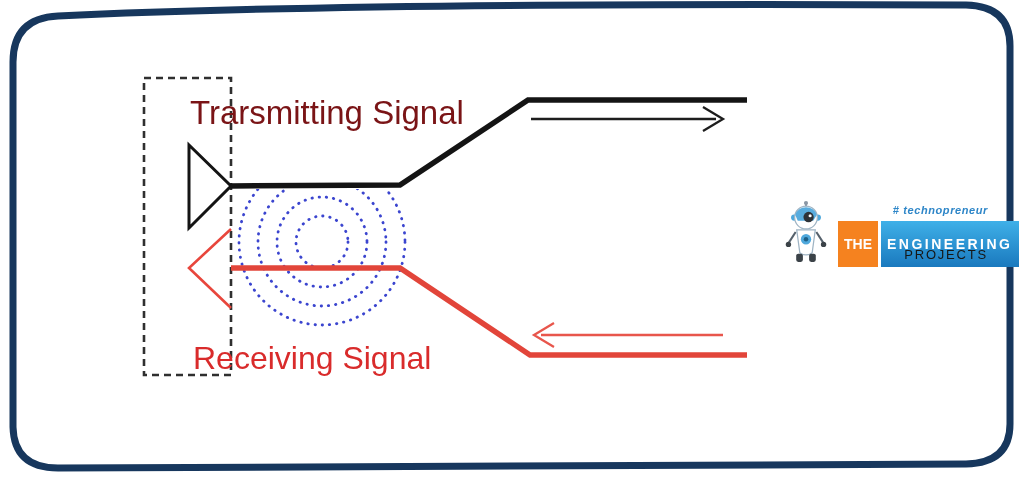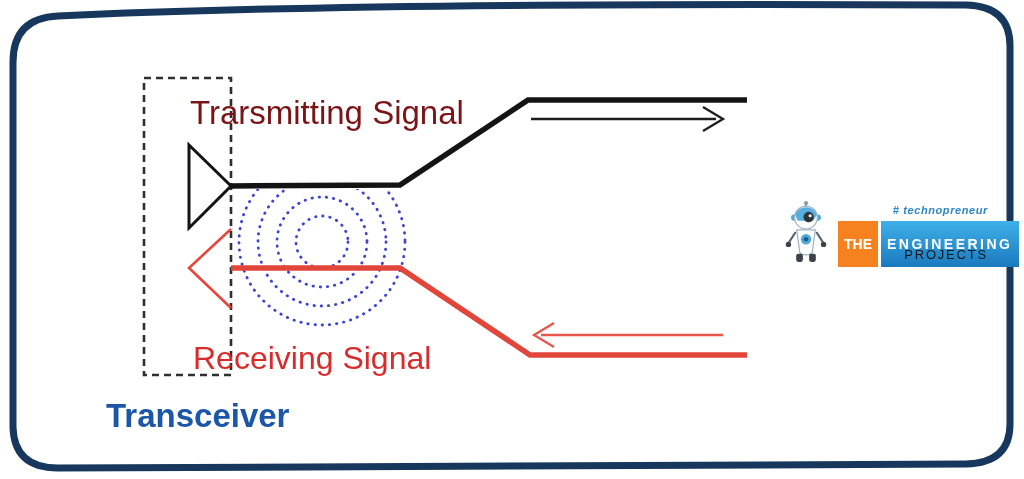--- a/index.html
+++ b/index.html
@@ -113,21 +113,20 @@
     <g fill="none" stroke="#E8564C" stroke-width="2.3">
       <line x1="723" y1="335" x2="541" y2="335"></line>
       <path d="M 554,323 L 534,335 L 554,347"></path>
     </g>
   </svg>
 
   <div class="label label-transmit">Trarsmitting Signal</div>
 
   <div class="label label-receive">Receiving Signal</div>
 
-  <div class="label label-transceiver">Transceiver</div>
 
   <div class="logo">
     <svg class="robot" width="48" height="64" viewBox="0 0 46 62">
       <line x1="23" y1="3" x2="23" y2="9" stroke="#6b7b8c" stroke-width="1.6"></line>
       <circle cx="23" cy="3" r="2" fill="#8a97a5"></circle>
       <circle cx="11.5" cy="17" r="3" fill="#4FA8DC"></circle>
       <circle cx="34.5" cy="17" r="3" fill="#4FA8DC"></circle>
       <circle cx="23" cy="17" r="11" fill="#ffffff" stroke="#9fb4c4" stroke-width="1.2"></circle>
       <path d="M 12.6,14.5 A 11 11 0 0 1 33.4,14.5 L 30,20 L 15,20 Z" fill="#4FA8DC" opacity="0.95"></path>
       <circle cx="25.5" cy="16.5" r="5" fill="#2e3338"></circle>

